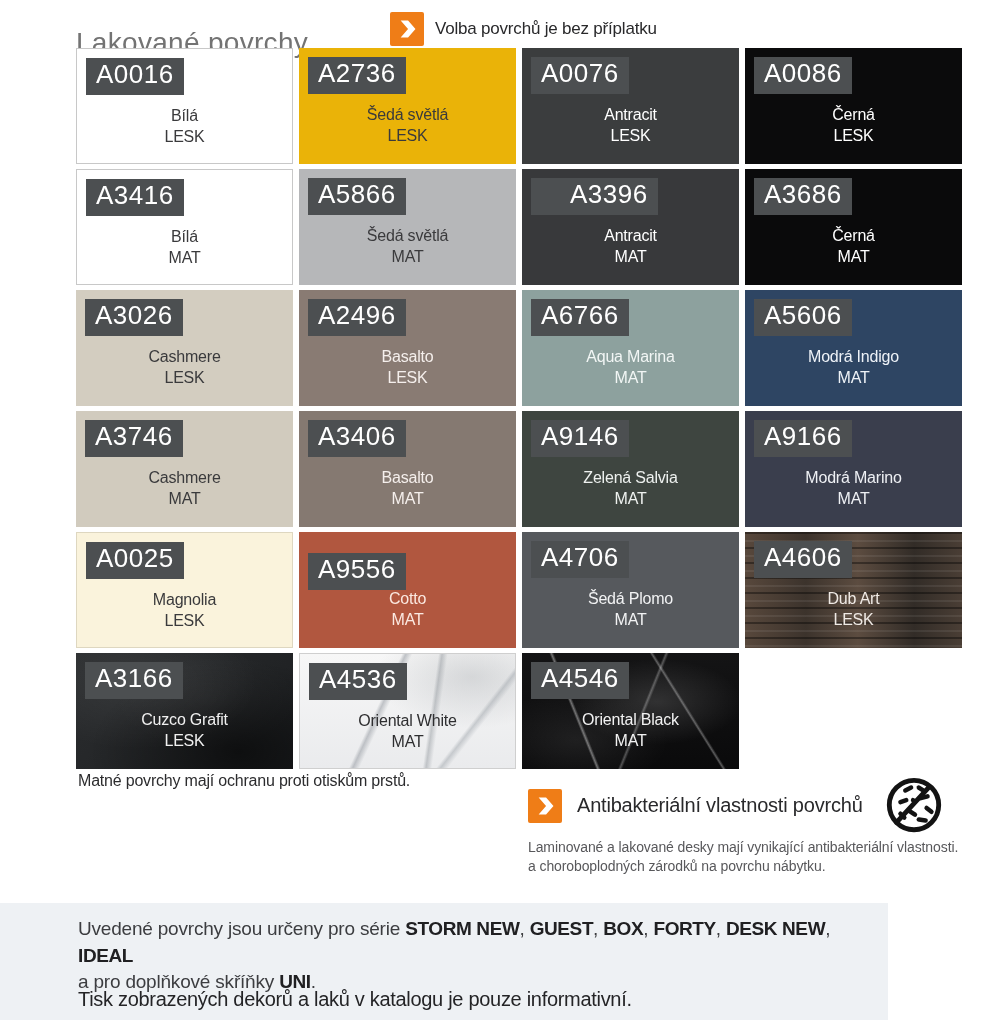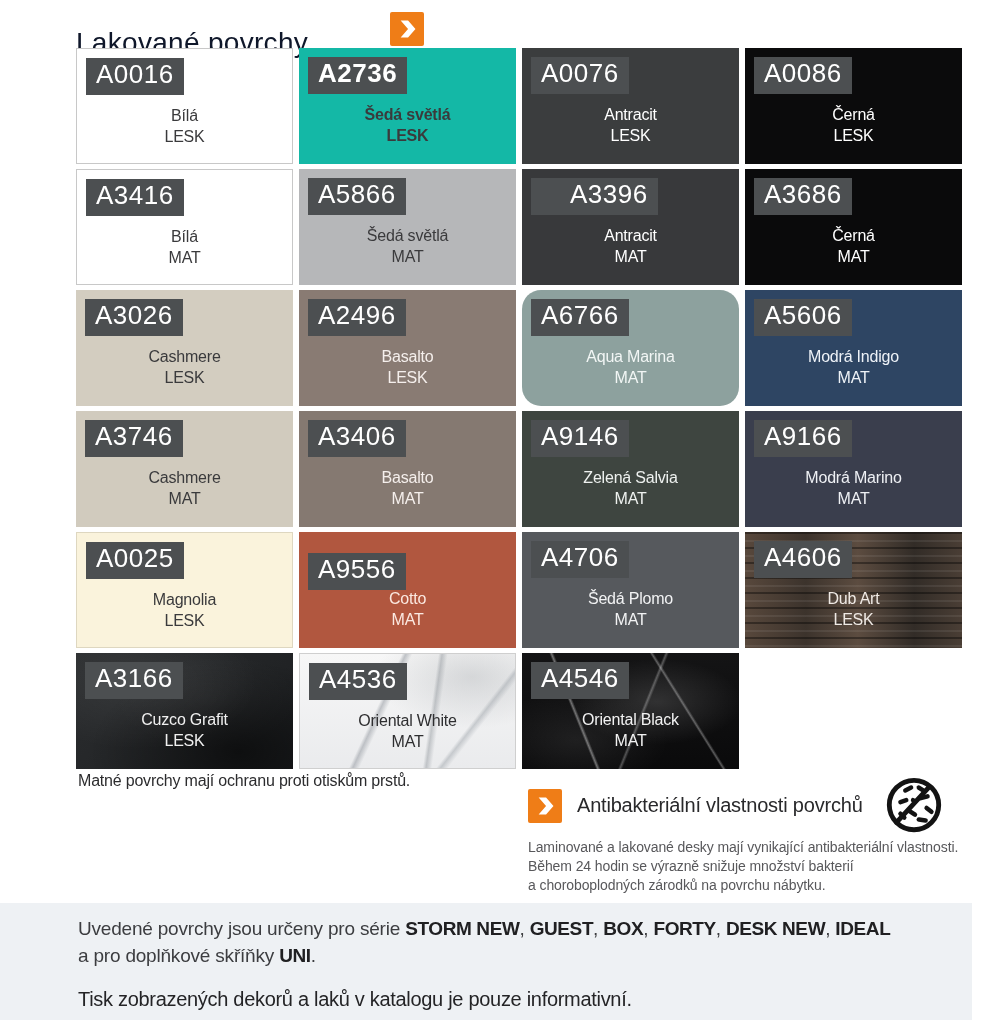--- a/index.html
+++ b/index.html
@@ -2,21 +2,21 @@
 <html><head>
 <meta charset="utf-8">
 <style>
   html,body{margin:0;padding:0;}
   body{
     width:988px;height:1020px;position:relative;background:#ffffff;
     font-family:"Liberation Sans", sans-serif;overflow:hidden;
   }
   .page-title{
     position:absolute;left:76px;top:8px;font-size:28px;font-weight:300;
-    color:#0f172a;letter-spacing:0.3px;
+    color:#737373;letter-spacing:0.3px;
   }
   .banner{position:absolute;left:390px;top:12px;display:flex;align-items:center;gap:11px;}
   .arrow-box{
     width:34px;height:34px;border-radius:2px;display:flex;align-items:center;justify-content:center;flex:0 0 auto;
   }
   .banner-label{font-size:17px;color:#29292b;letter-spacing:-0.2px;}
 
   .grid{
     position:absolute;left:76px;top:48px;
     display:grid;grid-template-columns:repeat(4,217px);grid-auto-rows:116px;gap:5px 6px;
@@ -65,45 +65,46 @@
       linear-gradient(180deg,#141415,#0a0a0b);
   }
 
   .matte-note{position:absolute;left:78px;top:772px;font-size:16px;color:#2c2c2e;letter-spacing:-0.2px;}
 
   .ab-arrow{position:absolute;left:528px;top:789px;}
   .ab-heading{position:absolute;left:577px;top:794px;font-size:20px;color:#29292b;letter-spacing:-0.2px;}
   .ab-icon{position:absolute;left:883px;top:774px;width:62px;height:62px;}
   .ab-body{position:absolute;left:528px;top:838px;font-size:14px;line-height:1.36;color:#58585b;letter-spacing:-0.1px;}
 
-  .footer-band{position:absolute;left:0;top:903px;width:972px;height:117px;}
+  .footer-band{position:absolute;left:0;top:903px;width:888px;height:117px;}
   .usage-text{position:absolute;left:78px;top:13px;font-size:19px;line-height:1.4;color:#3c3d40;letter-spacing:-0.2px;}
   .usage-text b{color:#202022;font-weight:700;letter-spacing:-0.4px;}
   .disclaimer{position:absolute;left:78px;top:85px;font-size:20px;color:#242426;letter-spacing:-0.3px;}
 </style>
 </head>
 <body>
 
 <h1 class="page-title">Lakované povrchy</h1>
 
 <div class="banner">
   <span class="arrow-box accent-bg" style="background: rgb(239, 125, 23);">
     <svg width="24" height="24" viewBox="0 0 34 34" aria-hidden="true">
       <polygon points="8,5 18.5,5 29,17 18.5,29 8,29 18.5,17" fill="#ffffff"></polygon>
     </svg>
   </span>
+  <span class="banner-label">Volba povrchů je bez příplatku</span>
 </div>
 
 <div class="grid">
     <div class="cell" style="background: rgb(255, 255, 255); border: 1px solid rgb(200, 200, 200); color: rgb(58, 58, 60);">
       <div class="badge" style="background: rgb(76, 79, 81);">A0016</div>
       <div class="swatch-name">Bílá</div>
       <div class="swatch-finish">LESK</div>
     </div>
-    <div class="cell" style="background: #14b8a6; color: rgb(58, 58, 60); font-weight: bold;">
+    <div class="cell" style="background: #eab308; color: rgb(58, 58, 60);">
       <div class="badge" style="background: rgb(76, 79, 81);">A2736</div>
       <div class="swatch-name">Šedá světlá</div>
       <div class="swatch-finish">LESK</div>
     </div>
     <div class="cell" style="background: rgb(59, 61, 62); color: rgb(255, 255, 255); padding-left: 30px;">
       <div class="badge" style="background: rgb(76, 79, 81);">A0076</div>
       <div class="swatch-name">Antracit</div>
       <div class="swatch-finish">LESK</div>
     </div>
     <div class="cell" style="background: rgb(11, 11, 12); color: rgb(255, 255, 255);">
@@ -134,21 +135,21 @@
     <div class="cell" style="background: rgb(211, 205, 192); color: rgb(58, 58, 60);">
       <div class="badge" style="background: rgb(76, 79, 81);">A3026</div>
       <div class="swatch-name">Cashmere</div>
       <div class="swatch-finish">LESK</div>
     </div>
     <div class="cell" style="background: rgb(137, 123, 115); color: rgb(245, 239, 236);">
       <div class="badge" style="background: rgb(76, 79, 81);">A2496</div>
       <div class="swatch-name">Basalto</div>
       <div class="swatch-finish">LESK</div>
     </div>
-    <div class="cell" style="background: rgb(141, 161, 158); color: rgb(242, 246, 245); border-radius: 19px;">
+    <div class="cell" style="background: rgb(141, 161, 158); color: rgb(242, 246, 245);">
       <div class="badge" style="background: rgb(76, 79, 81);">A6766</div>
       <div class="swatch-name">Aqua Marina</div>
       <div class="swatch-finish">MAT</div>
     </div>
     <div class="cell" style="background: rgb(46, 69, 99); color: rgb(238, 242, 247);">
       <div class="badge" style="background: rgb(76, 79, 81);">A5606</div>
       <div class="swatch-name">Modrá Indigo</div>
       <div class="swatch-finish">MAT</div>
     </div>
     <div class="cell" style="background: rgb(209, 203, 190); color: rgb(58, 58, 60);">
@@ -230,21 +231,20 @@
       <line x1="18" y1="41" x2="22" y2="45"></line>
       <line x1="37" y1="47" x2="44" y2="48"></line>
       <line x1="31" y1="27" x2="33" y2="28"></line>
     </g>
     <line x1="48" y1="13" x2="14" y2="50" stroke="#131313" stroke-width="5" stroke-linecap="round"></line>
   </svg>
 </span>
 
 <div class="ab-body">
     <div>Laminované a lakované desky mají vynikající antibakteriální vlastnosti.</div>
-    <div>Během 24 hodin se výrazně snižuje množství bakterií</div>
     <div>a choroboplodných zárodků na povrchu nábytku.</div>
   </div>
 
 <div class="footer-band" style="background: rgb(238, 241, 244);">
   <div class="usage-text">
     <span>Uvedené povrchy jsou určeny pro série </span><span><b>STORM NEW</b>, <b>GUEST</b>, <b>BOX</b>, <b>FORTY</b>, <b>DESK NEW</b>, <b>IDEAL</b></span><br>
     <span>a pro doplňkové skříňky </span><b>UNI</b><span>.</span>
   </div>
   <div class="disclaimer">Tisk zobrazených dekorů a laků v katalogu je pouze informativní.</div>
 </div>

